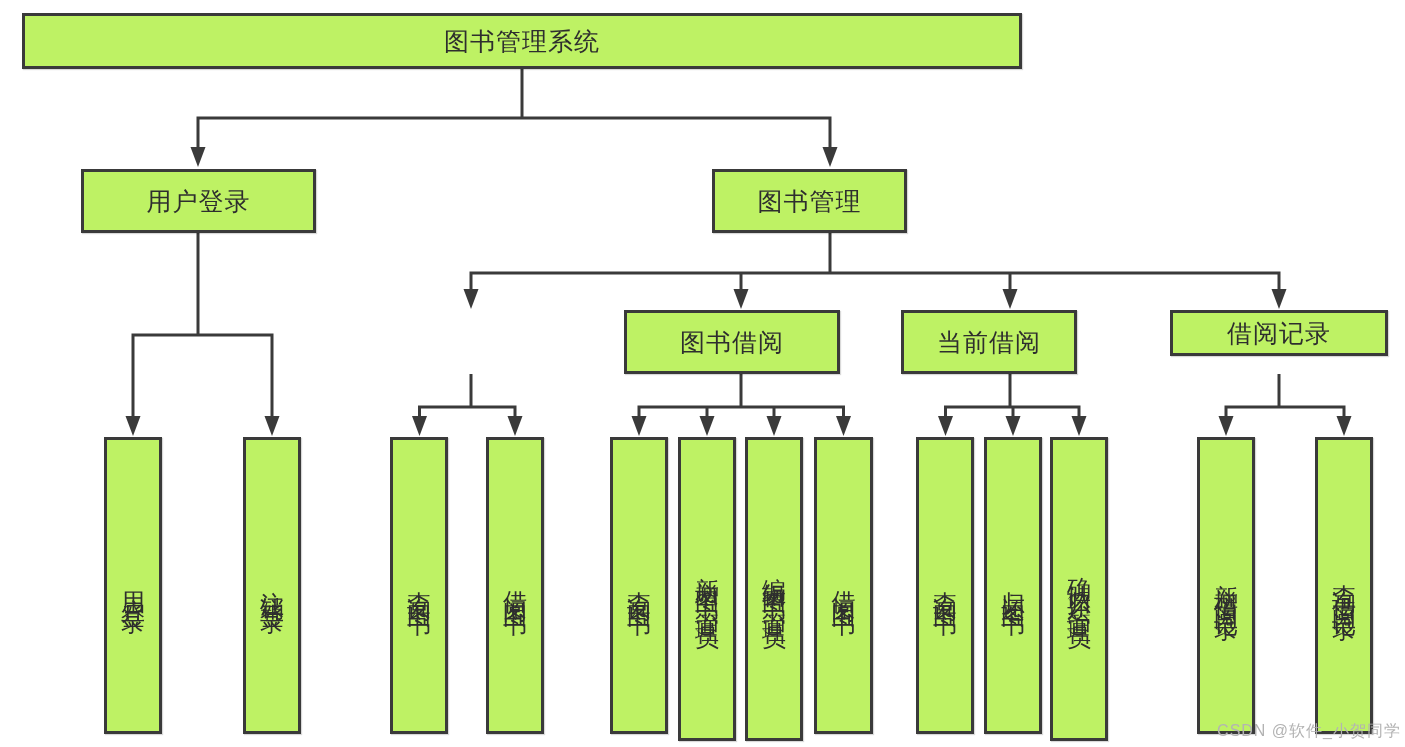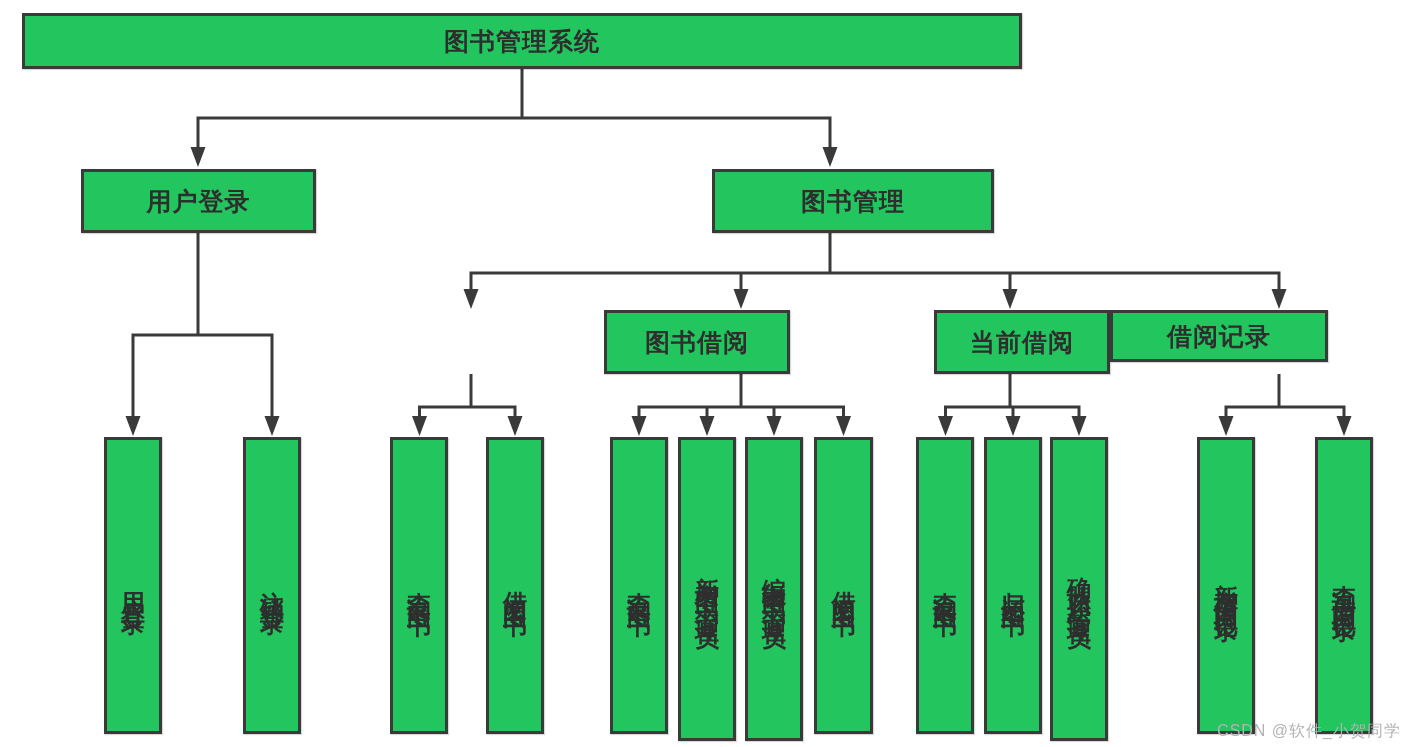--- a/index.html
+++ b/index.html
@@ -18,28 +18,27 @@
     overflow:hidden;
   }
   .wires{
     position:absolute;left:0;top:0;z-index:0;
   }
   .cline{stroke:var(--line);stroke-width:3;fill:none;}
   .carrow{fill:var(--line);stroke:none;}
   .box{
     position:absolute;z-index:1;
     box-sizing:border-box;
-    background:#22c55e;
+    background:#bef264;
     border:3px solid var(--border);
     display:flex;align-items:center;justify-content:center;
     color:var(--text);
     font-size:25px;
     letter-spacing:1px;
     box-shadow:1px 1px 1px rgba(0,0,0,0.15);
-    font-weight:bold;
   }
   .vbox{
     writing-mode:vertical-rl;
     text-orientation:mixed;
     font-size:24px;
     letter-spacing:7px;
     line-height:1;
   }
   .watermark{
     position:absolute;z-index:5;
@@ -99,25 +98,25 @@
 
     <path class="cline" d="M1279 374 V407"></path>
     <path class="cline" d="M1226 424 V407 H1344 V424"></path>
     <polygon class="carrow" points="1218.5,416 1233.5,416 1226,436"></polygon>
     <polygon class="carrow" points="1336.5,416 1351.5,416 1344,436"></polygon>
   </svg>
 
   <div class="box" style="left:22px;top:13px;width:1000px;height:56px">图书管理系统</div>
 
   <div class="box" style="left:81px;top:169px;width:235px;height:64px">用户登录</div>
-  <div class="box" style="left:712px;top:169px;width:282px;height:64px">图书管理</div>
+  <div class="box" style="left:712px;top:169px;width:195px;height:64px">图书管理</div>
 
-  <div class="box" style="left:604px;top:310px;width:186px;height:64px">图书借阅</div>
-  <div class="box" style="left:934px;top:310px;width:176px;height:64px">当前借阅</div>
-  <div class="box" style="left:1110px;top:310px;width:218px;height:52px">借阅记录</div>
+  <div class="box" style="left:624px;top:310px;width:216px;height:64px">图书借阅</div>
+  <div class="box" style="left:901px;top:310px;width:176px;height:64px">当前借阅</div>
+  <div class="box" style="left:1170px;top:310px;width:218px;height:46px">借阅记录</div>
 
   <div class="box vbox" style="left:104px;top:437px;width:58px;height:297px">用户登录</div>
   <div class="box vbox" style="left:243px;top:437px;width:58px;height:297px">注销登录</div>
 
   <div class="box vbox" style="left:390px;top:437px;width:58px;height:297px">查询图书</div>
   <div class="box vbox" style="left:486px;top:437px;width:58px;height:297px">借阅图书</div>
 
   <div class="box vbox" style="left:610px;top:437px;width:58px;height:297px">查询图书</div>
   <div class="box vbox" style="left:678px;top:437px;width:58px;height:304px">新增图书（管理员）</div>
   <div class="box vbox" style="left:745px;top:437px;width:58px;height:304px">编辑图书（管理员）</div>

